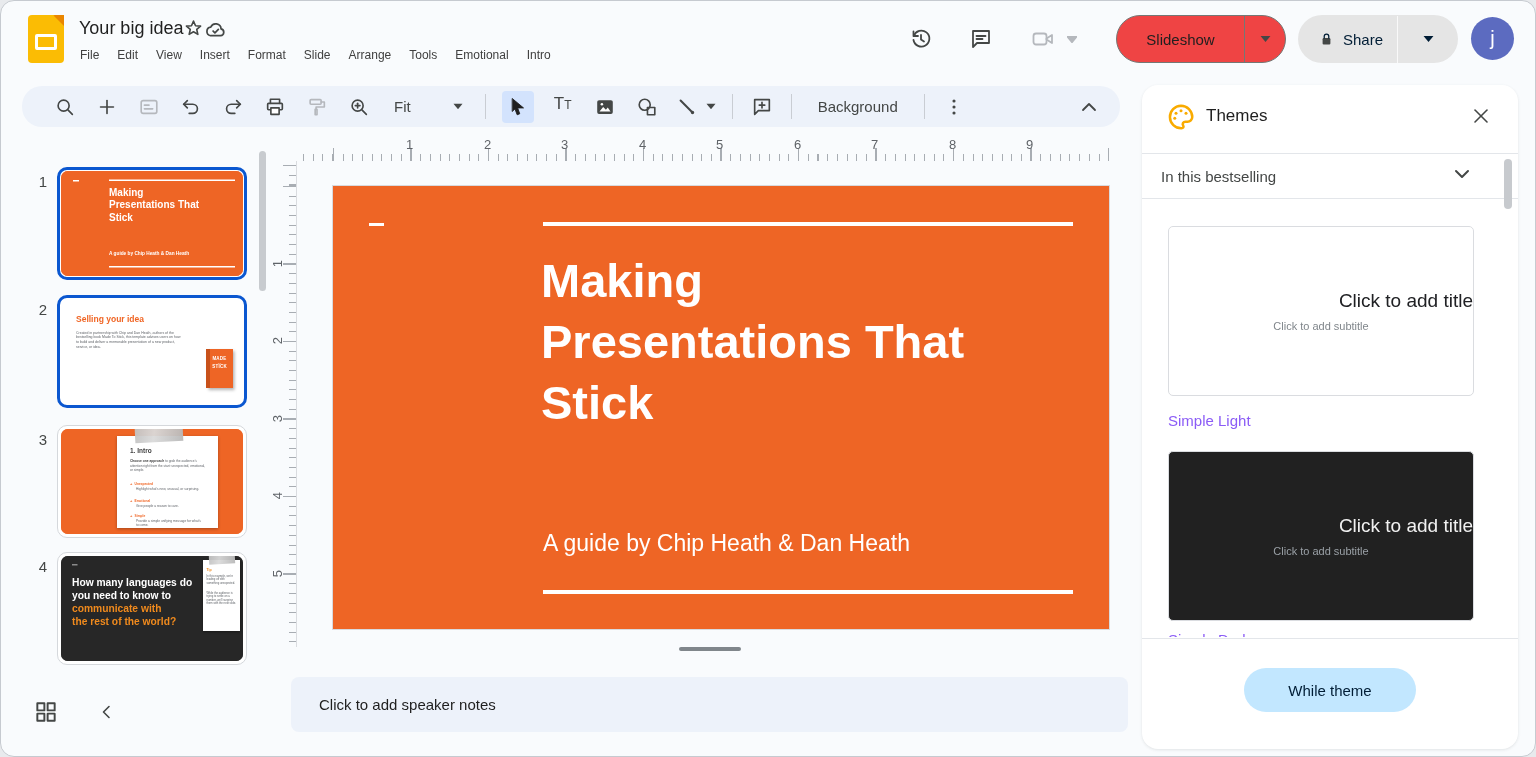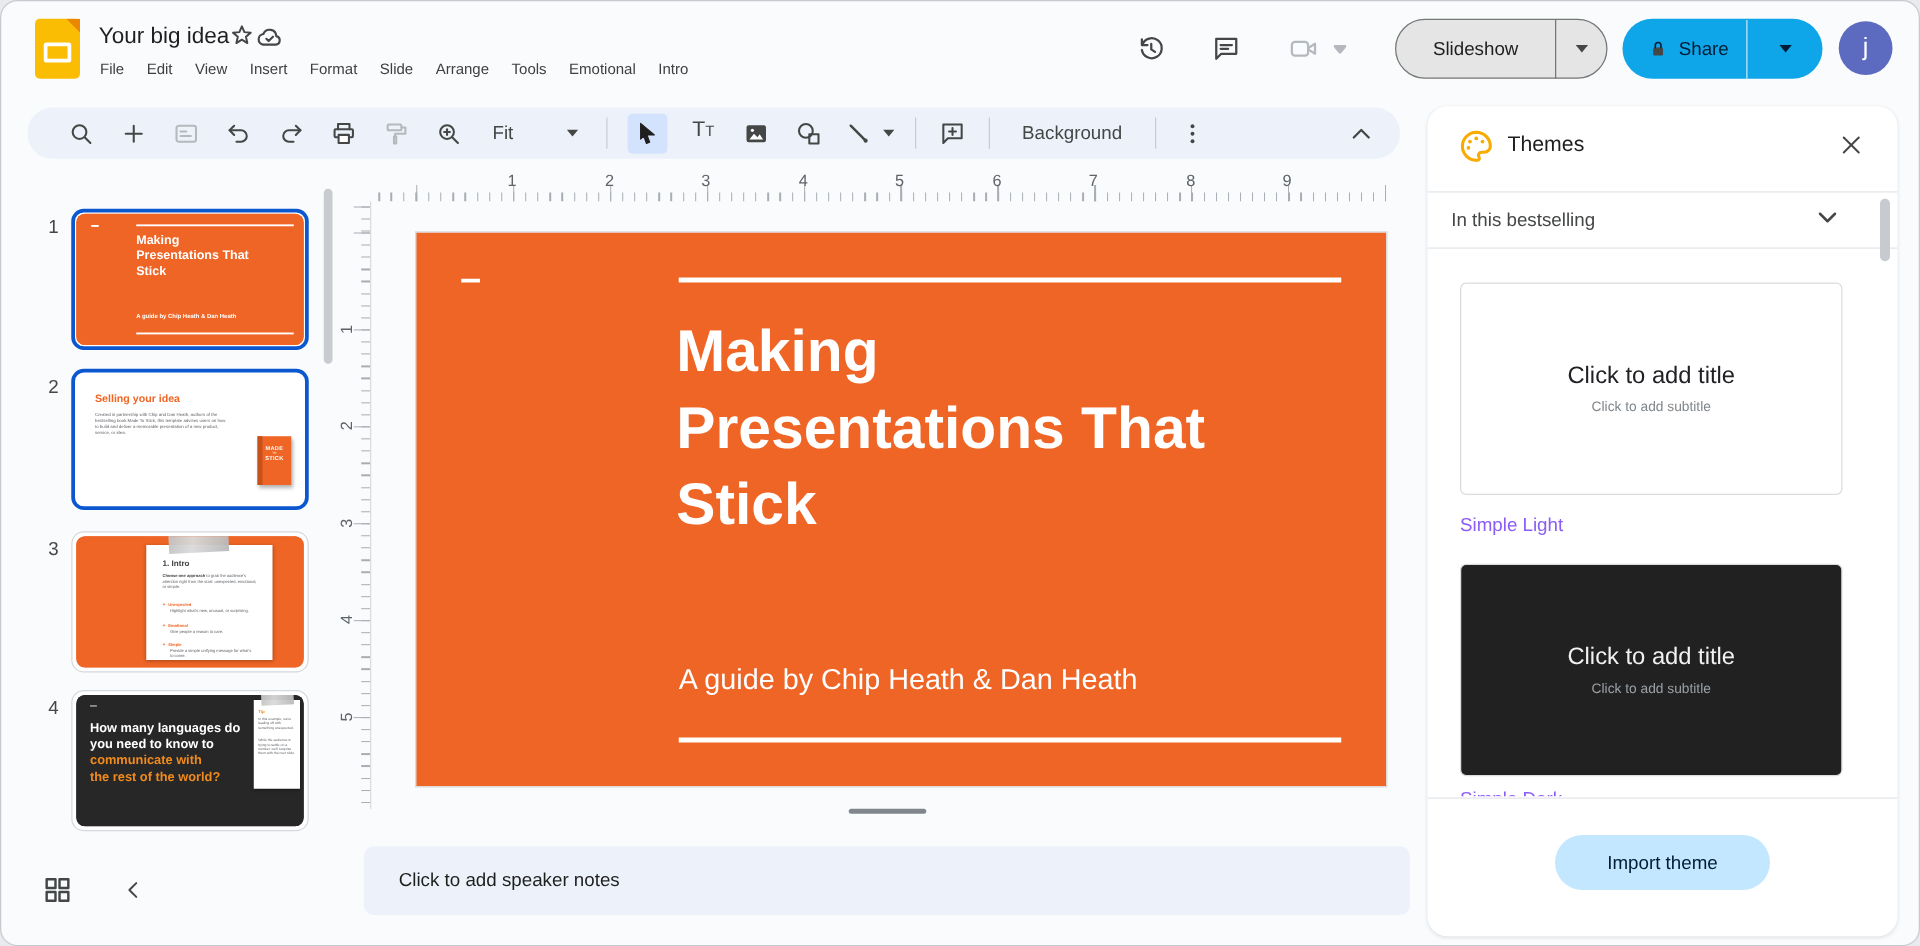--- a/index.html
+++ b/index.html
@@ -14,25 +14,25 @@
   
   .logo{left:27px;top:14px;width:36px;height:48px;}
   .logo .body{position:absolute;inset:0;background:#FBBC04;border-radius:4px;}
   .logo .fold{position:absolute;right:0;top:0;width:0;height:0;border-left:11px solid transparent;border-top:11px solid #EA8600;border-top-left-radius:2px;}
   .logo .win{position:absolute;left:7px;top:19px;width:16px;height:10px;border:3.5px solid #fff;border-radius:2px;}
   .doc-title{font-size:18px;color:#1F1F1F;}
   .menubar{display:flex;left:70px;top:44px;}
   .menu-item{font-size:12px;color:#404040;padding:3px 9px;border-radius:6px;cursor:default;}
   .iconbtn{width:44px;height:44px;display:flex;align-items:center;justify-content:center;border-radius:50%;}
   .pillbtn{height:48px;border-radius:24px;display:flex;align-items:center;box-sizing:border-box;}
-  .slideshow{left:1115px;top:14px;width:170px;border:1px solid #747775;background:#e5e5e5;padding:0;}
+  .slideshow{left:1115px;top:14px;width:170px;border:1px solid #747775;background:#ef4444;padding:0;}
   .slideshow .main{width:127px;text-align:center;font-size:15px;font-weight:500;color:#1F1F1F;}
   .slideshow .sep{width:1px;height:47px;background:#747775;}
   .slideshow .caretseg{flex:1;display:flex;justify-content:center;}
-  .share{left:1297px;top:14px;width:160px;background:#0ea5e9;color:#001D35;}
+  .share{left:1297px;top:14px;width:160px;background:#e5e5e5;color:#001D35;}
   .share .lbl{font-size:15px;font-weight:500;margin-left:8px;}
   .share .sep{width:1px;height:47px;background:rgba(255,255,255,.75);margin-left:14px;}
   .avatar{left:1470px;top:16px;width:43px;height:43px;border-radius:50%;background:#5C6BC0;color:#fff;display:flex;align-items:center;justify-content:center;font-size:20px;}
   
   .toolbar{left:21px;top:85px;width:1098px;height:41px;background:#EDF2FA;border-radius:20px;display:flex;align-items:center;padding:0 18px 0 30px;box-sizing:border-box;gap:16px;}
   .tsep{width:1px;height:25px;background:#C9CDD3;}
   .tool{width:26px;height:26px;display:flex;align-items:center;justify-content:center;border-radius:4px;}
   .tool.sel{background:#D3E3FD;width:32px;height:32px;}
   .fitbox{display:flex;align-items:center;gap:42px;font-size:15px;color:#444746;padding:0 6px;}
   .tt{font-weight:500;color:#444746;display:flex;align-items:baseline;}
@@ -65,21 +65,21 @@
   .slide-sub{position:absolute;left:210px;top:344px;color:#fff;font-size:23px;}
   .notes-handle{left:678px;top:646px;width:62px;height:4px;background:#80868B;border-radius:2px;}
   .notes-bar{left:290px;top:676px;width:837px;height:55px;background:#EDF2FA;border-radius:8px;display:flex;align-items:center;}
   .notes-bar span{margin-left:28px;font-size:15px;color:#1F1F1F;}
   
   .panel{left:1141px;top:84px;width:376px;height:664px;background:#fff;border-radius:16px;box-shadow:0 1px 3px rgba(60,64,67,.12);}
   .panel-title{position:absolute;left:64px;top:21px;font-size:17px;color:#1F1F1F;}
   .pdivider{position:absolute;left:0;width:100%;height:1px;background:#E3E6EA;}
   .section-label{position:absolute;left:19px;top:83px;font-size:15px;color:#444746;}
   .theme-card{position:absolute;left:26px;width:306px;height:170px;border:1px solid #DADCE0;border-radius:5px;background:#fff;text-align:center;box-sizing:border-box;}
-  .theme-card .t{margin-top:63px;font-size:19px;color:#202124;}
+  .theme-card .t{margin-top:63px;font-size:19px;color:#202124;text-align:right;}
   .theme-card .s{margin-top:8px;font-size:11px;color:#80868B;}
   .theme-card.dark{background:#212121;}
   .theme-card.dark .t{color:#F1F1F1;}
   .theme-card.dark .s{color:#9AA0A6;}
   .theme-name{position:absolute;left:26px;font-size:15px;color:#8b5cf6;}
   .clip{height:6px;overflow:hidden;}
   .import-btn{position:absolute;left:102px;top:583px;width:172px;height:44px;background:#C2E7FF;border-radius:22px;display:flex;align-items:center;justify-content:center;font-size:15px;font-weight:500;color:#001D35;}
   .p-scroll{position:absolute;left:362px;top:74px;width:8px;height:50px;background:#C7CACE;border-radius:4px;}
   
   .t-dash{position:absolute;background:#fff;}
@@ -456,17 +456,17 @@
     <div class="theme-name" style="top:327px;">Simple Light</div>
 
     <div class="theme-card dark" style="top:366px;">
       <div class="t">Click to add title</div>
       <div class="s">Click to add subtitle</div>
     </div>
     <div class="theme-name clip" style="top:546px;font-size:15px;">Simple Dark</div>
 
     <div class="pdivider" style="top:553px;"></div>
     <div class="import-btn">
-      <span>Import theme</span>
+      <span>While theme</span>
     </div>
   </div>
 
 </div>
 
 </body></html>

